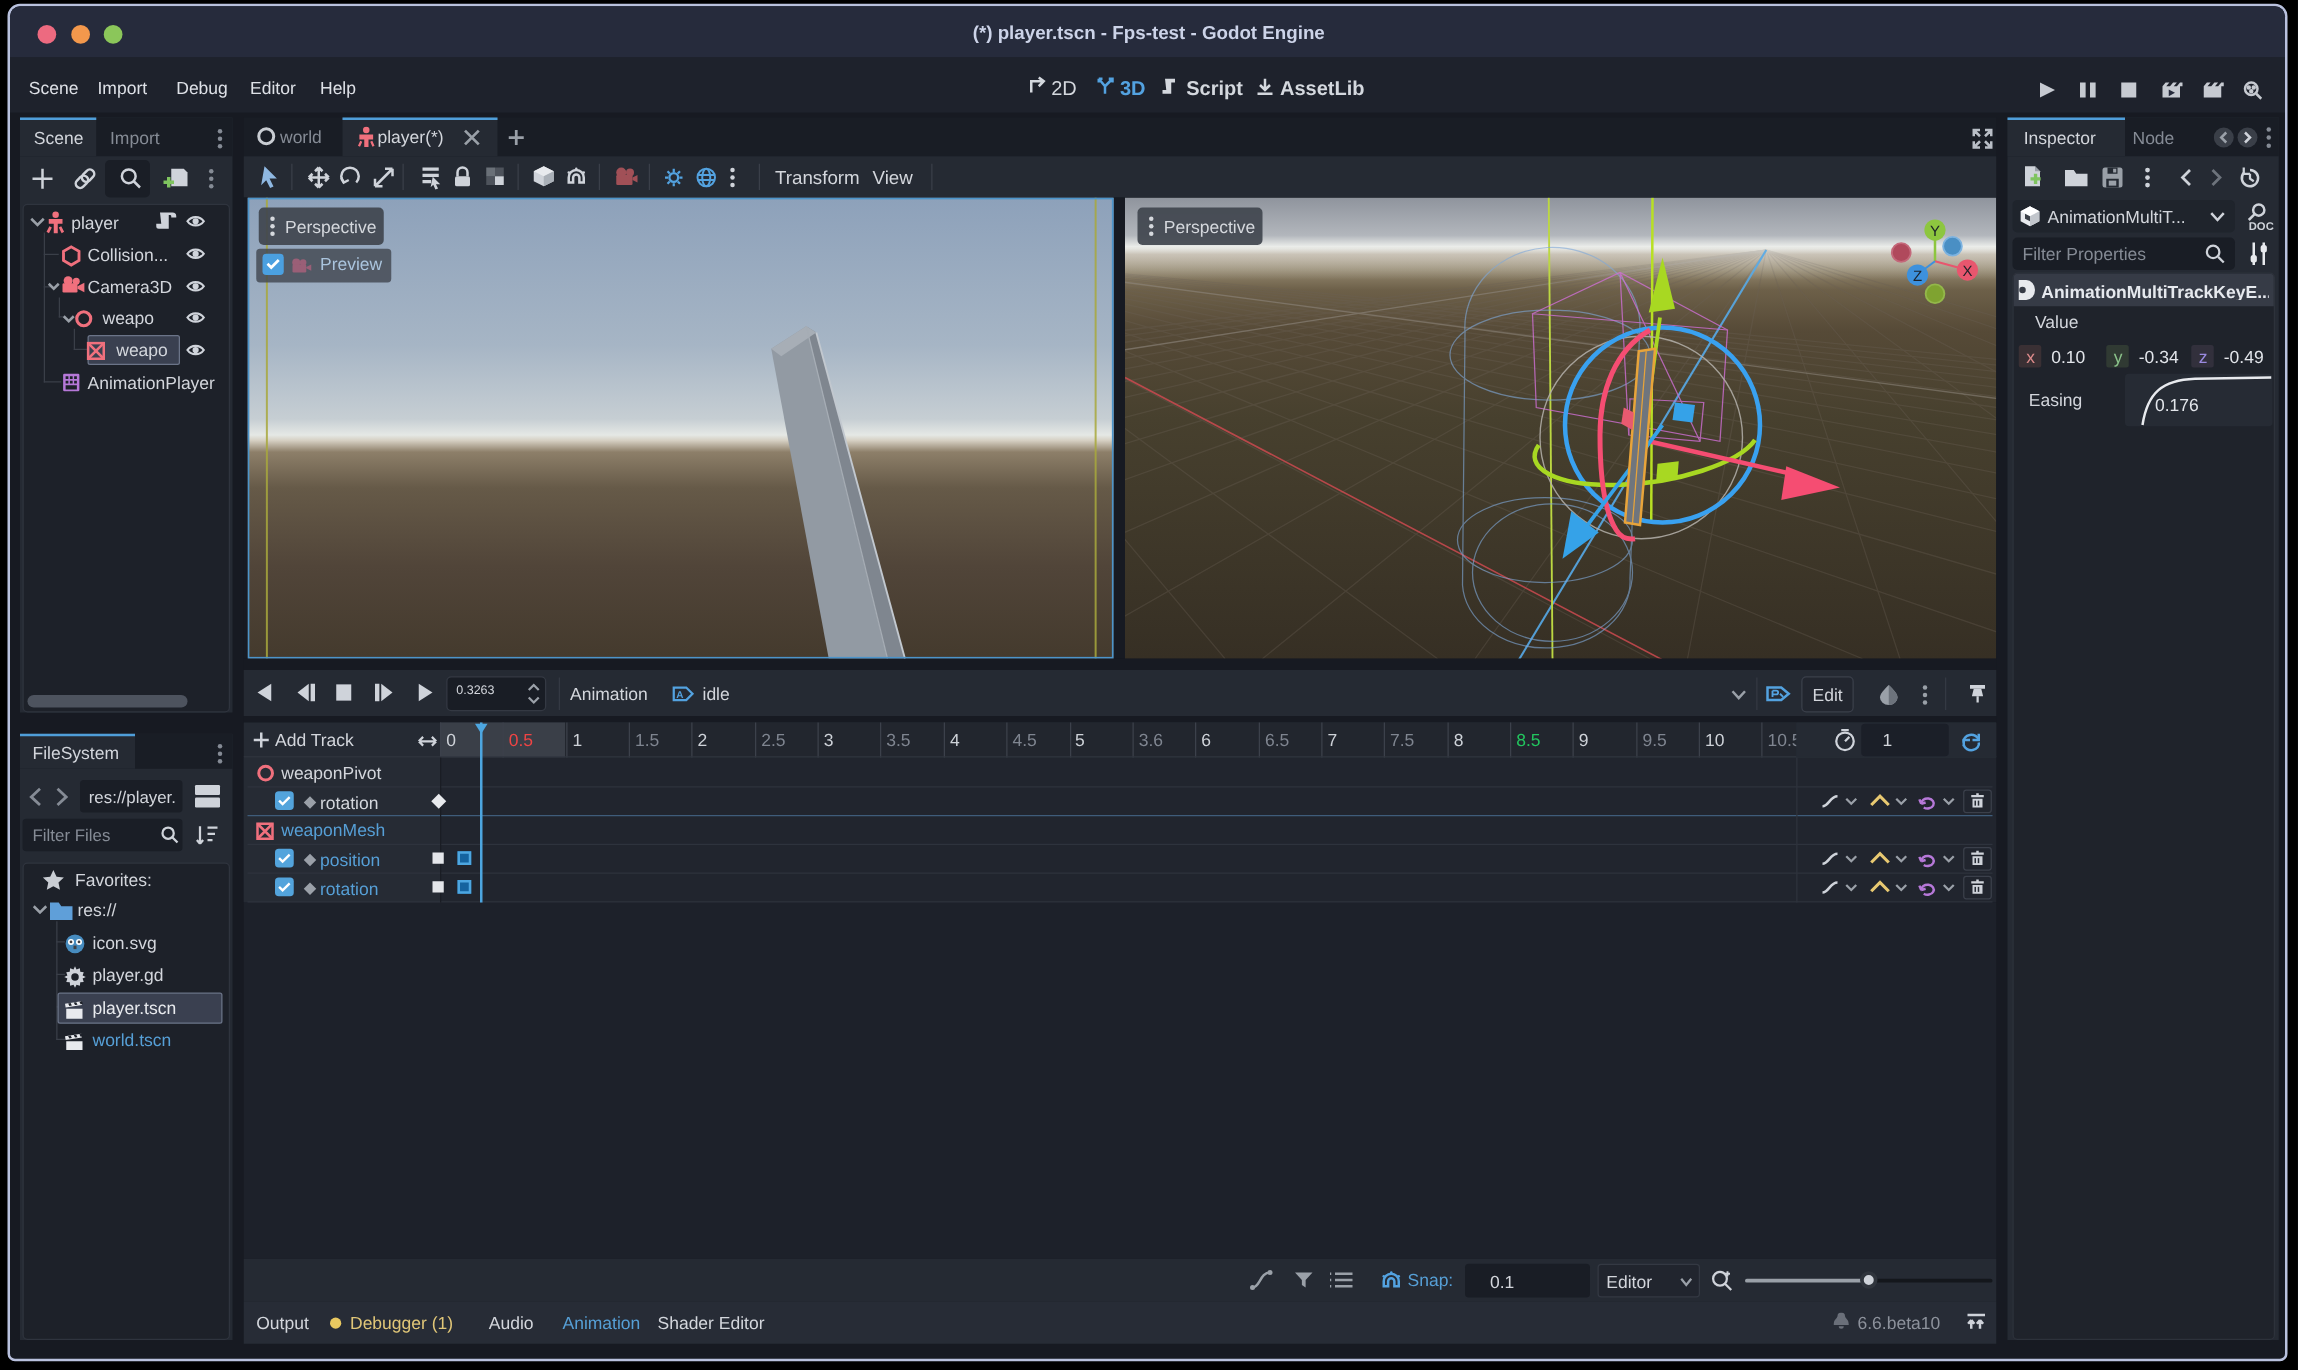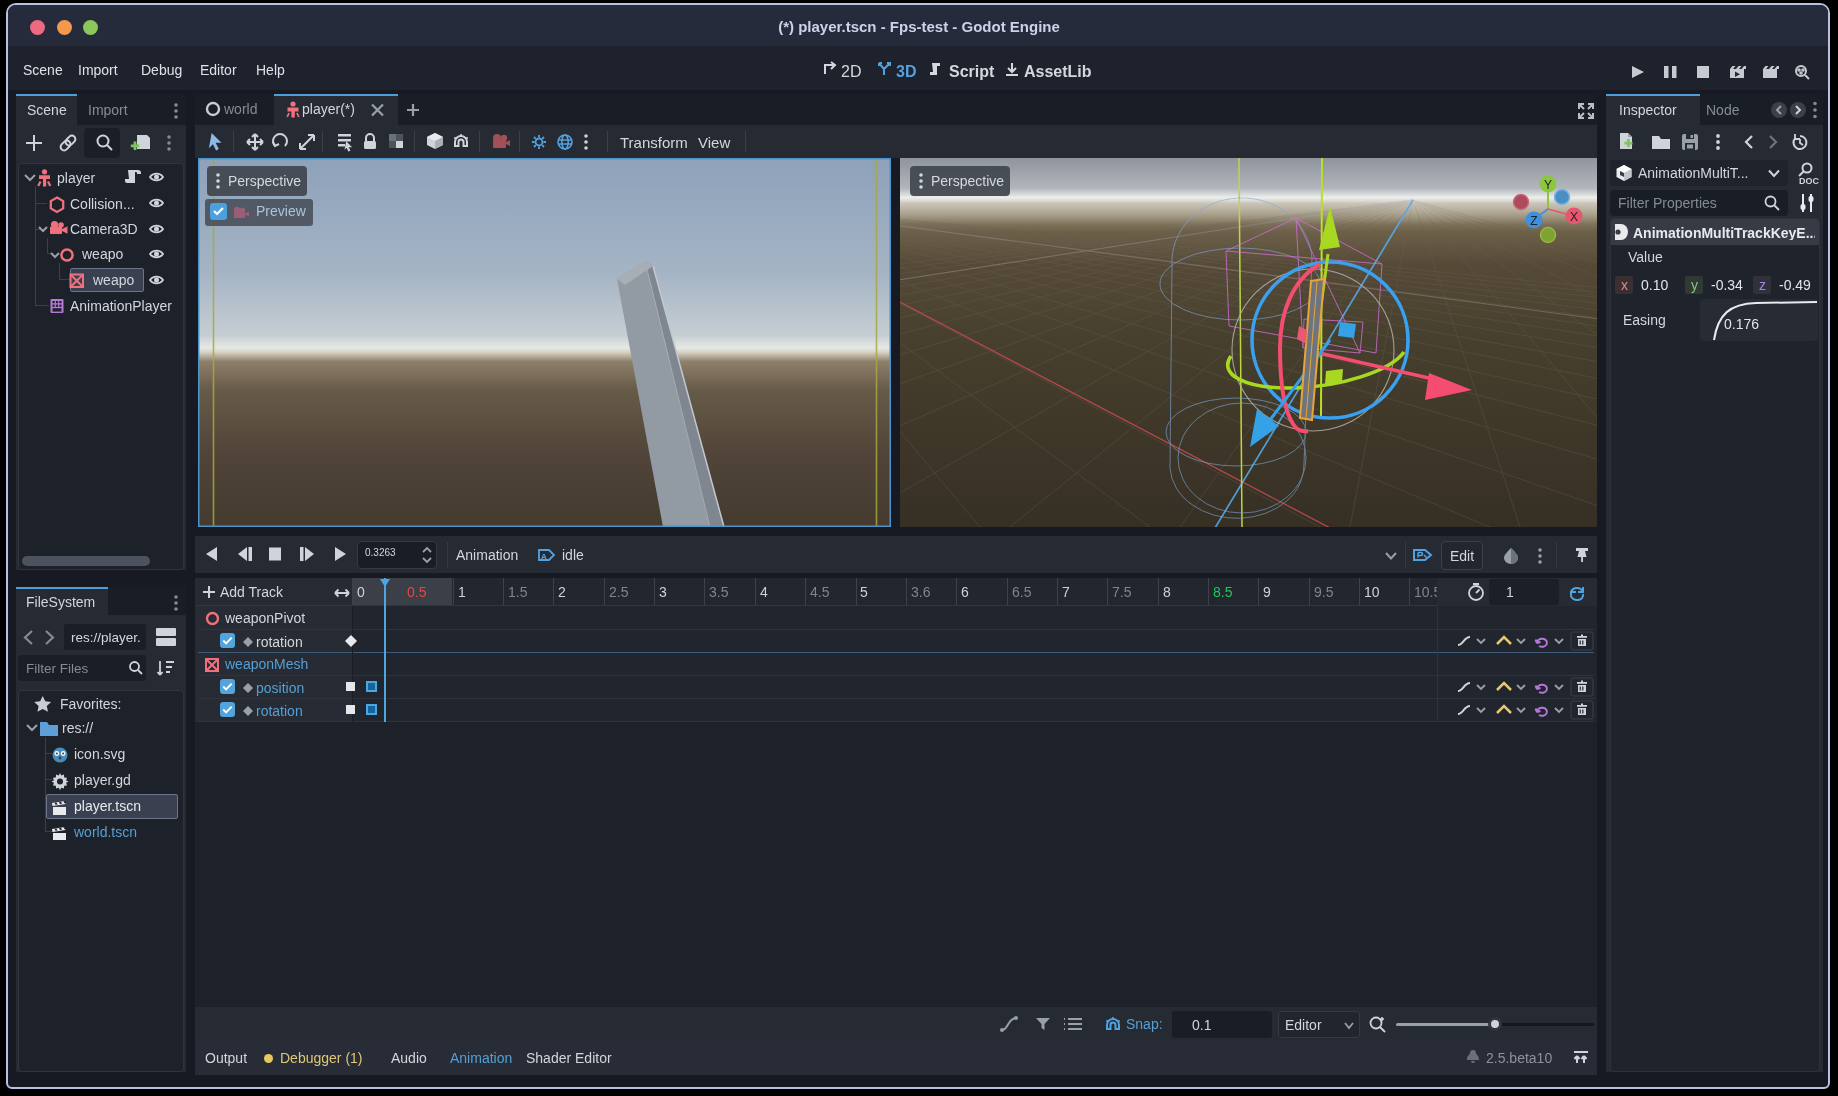--- a/index.html
+++ b/index.html
@@ -851,21 +851,21 @@
 <div class="a" style="left:1488px;top:1017px;width:14px;height:14px;border-radius:50%;background:#cfd3da;border:3px solid #30353d"></div>
 <div class="t" style="left:205px;top:1051px">Output</div>
 <div class="a" style="left:264px;top:1054px;width:9px;height:9px;border-radius:50%;background:#e8c860"></div>
 <div class="t" style="left:280px;top:1051px;color:#e0c678">Debugger (1)</div>
 <div class="t" style="left:391px;top:1051px">Audio</div>
 <div class="t blue" style="left:450px;top:1051px">Animation</div>
 <div class="t" style="left:526px;top:1051px">Shader Editor</div>
 <svg style="left:1464px;top:1050px" width="18" height="16" viewBox="0 0 18 16">
     <path d="M3 10 c0 -5 2 -4 3 -7 a3 3 0 0 1 6 0 c1 3 3 2 3 7 z M7 11 a2 2 0 0 0 4 0" fill="#6a6f79"></path>
   </svg>
-<div class="t" style="left:1486px;top:1051px;color:#8d929c">2.5.beta10</div>
+<div class="t" style="left:1486px;top:1051px;color:#8d929c">6.6.beta10</div>
 <svg style="left:1572px;top:1049px" width="18" height="18" viewBox="0 0 18 18">
     <g stroke="#cfd3da" stroke-width="2" fill="none">
       <path d="M2 3 h14 M5 14 V7 M5 7 l-2.5 3 M5 7 l2.5 3 M12 14 V7 M12 7 l-2.5 3 M12 7 l2.5 3"></path>
     </g>
   </svg>
 
 <div class="a" style="left:1606px;top:94px;width:217px;height:978px;background:#252a33"></div>
 <div class="a" style="left:1606px;top:94px;width:217px;height:31px;background:#191d25"></div>
 <div class="a" style="left:1606px;top:94px;width:94px;height:31px;background:#252a33;border-top:2px solid #4f9ed9"></div>
 <div class="t" style="left:1619px;top:103px">Inspector</div>

